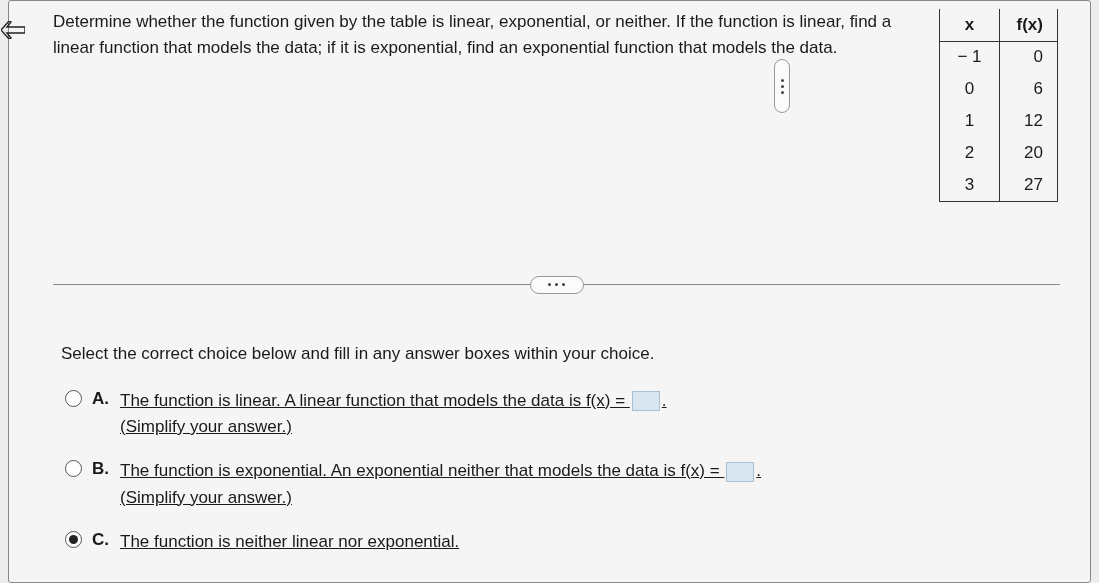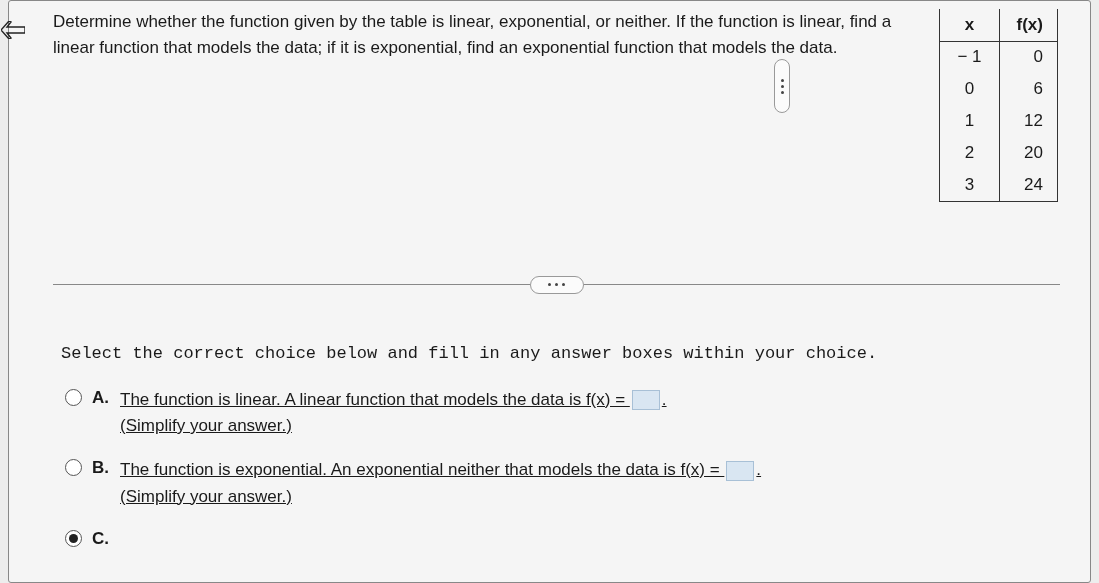--- a/index.html
+++ b/index.html
@@ -116,21 +116,20 @@
       position: relative;
       z-index: 2;
     }
     .divider-pill .dot {
       width: 3px; height: 3px; background: #444; border-radius: 50%;
     }
     .divider-line.right { margin-left: 0; }
     .instruction {
       margin: 50px 30px 24px 52px;
       font-size: 17px;
-      font-family: Liberation Mono, monospace;
     }
     .choices {
       margin-left: 56px;
     }
     .choice {
       display: flex;
       align-items: flex-start;
       margin-bottom: 18px;
     }
     .radio {
@@ -211,21 +210,21 @@
             <tr>
               <td>1</td>
               <td>12</td>
             </tr>
             <tr>
               <td>2</td>
               <td>20</td>
             </tr>
             <tr>
               <td>3</td>
-              <td>24</td>
+              <td>27</td>
             </tr>
           </tbody>
         </table>
       </div>
     </div>
   </div>
 
   <div class="divider-row">
     <div class="divider-line"></div>
     <div class="divider-pill">
@@ -256,17 +255,20 @@
         <span>The function is exponential. An exponential neither that models the data is f(x) = </span><span class="answer-box"></span><span>.</span>
         <span class="sub">(Simplify your answer.)</span>
       </div>
     </div>
 
     <div class="choice">
       <div class="radio checked">
           <div class="inner"></div>
         </div>
       <div class="choice-letter">C.</div>
+      <div class="choice-body">
+        <span>The function is neither linear nor exponential.</span>
+      </div>
     </div>
 
   </div>
 
 </div>
 
 </body></html>

